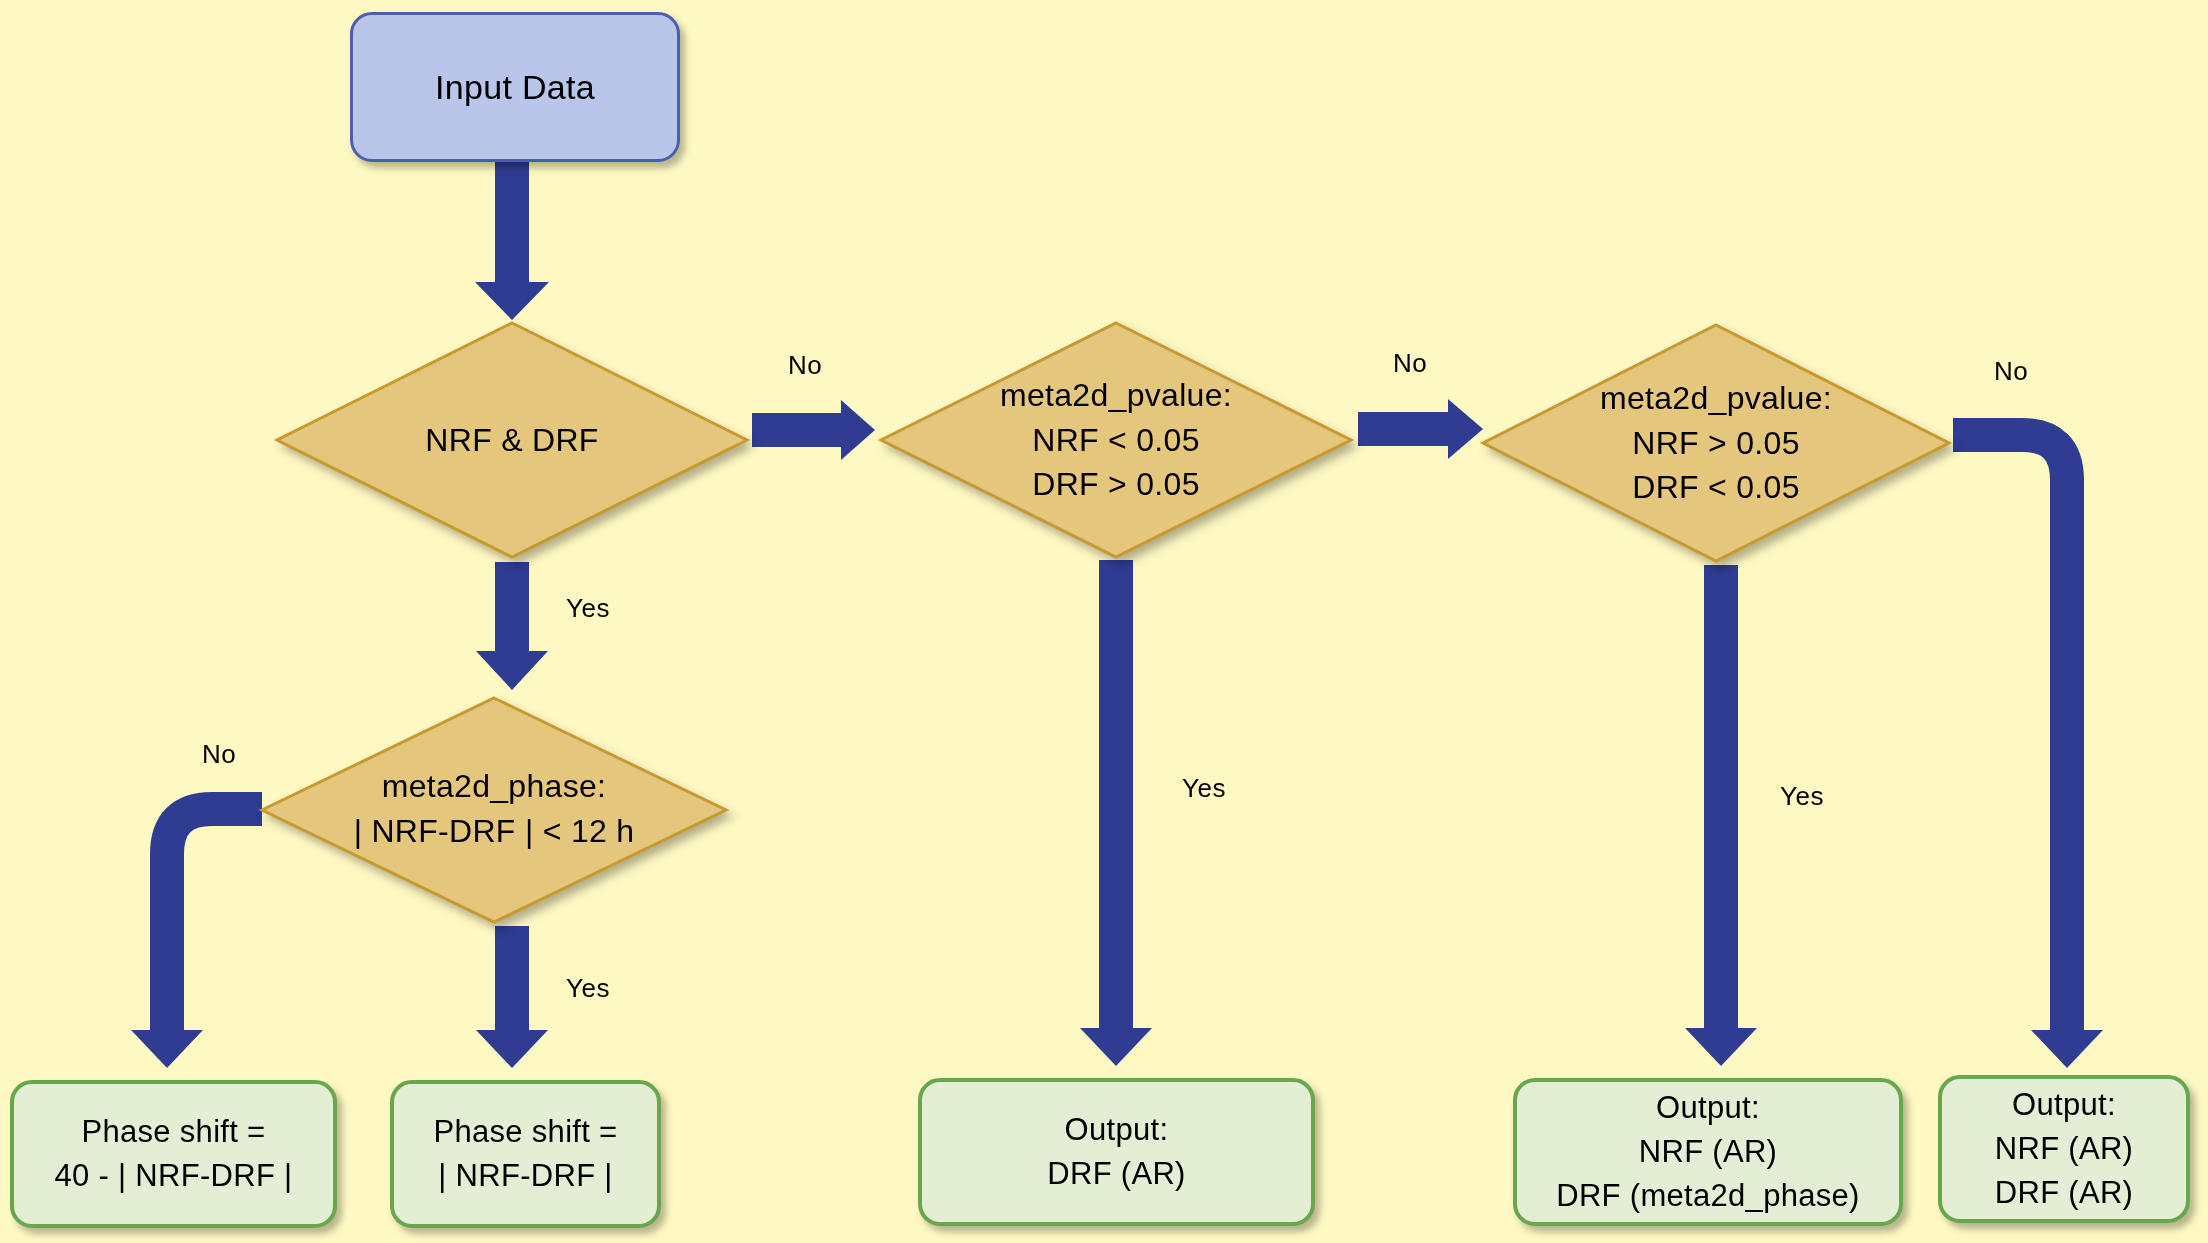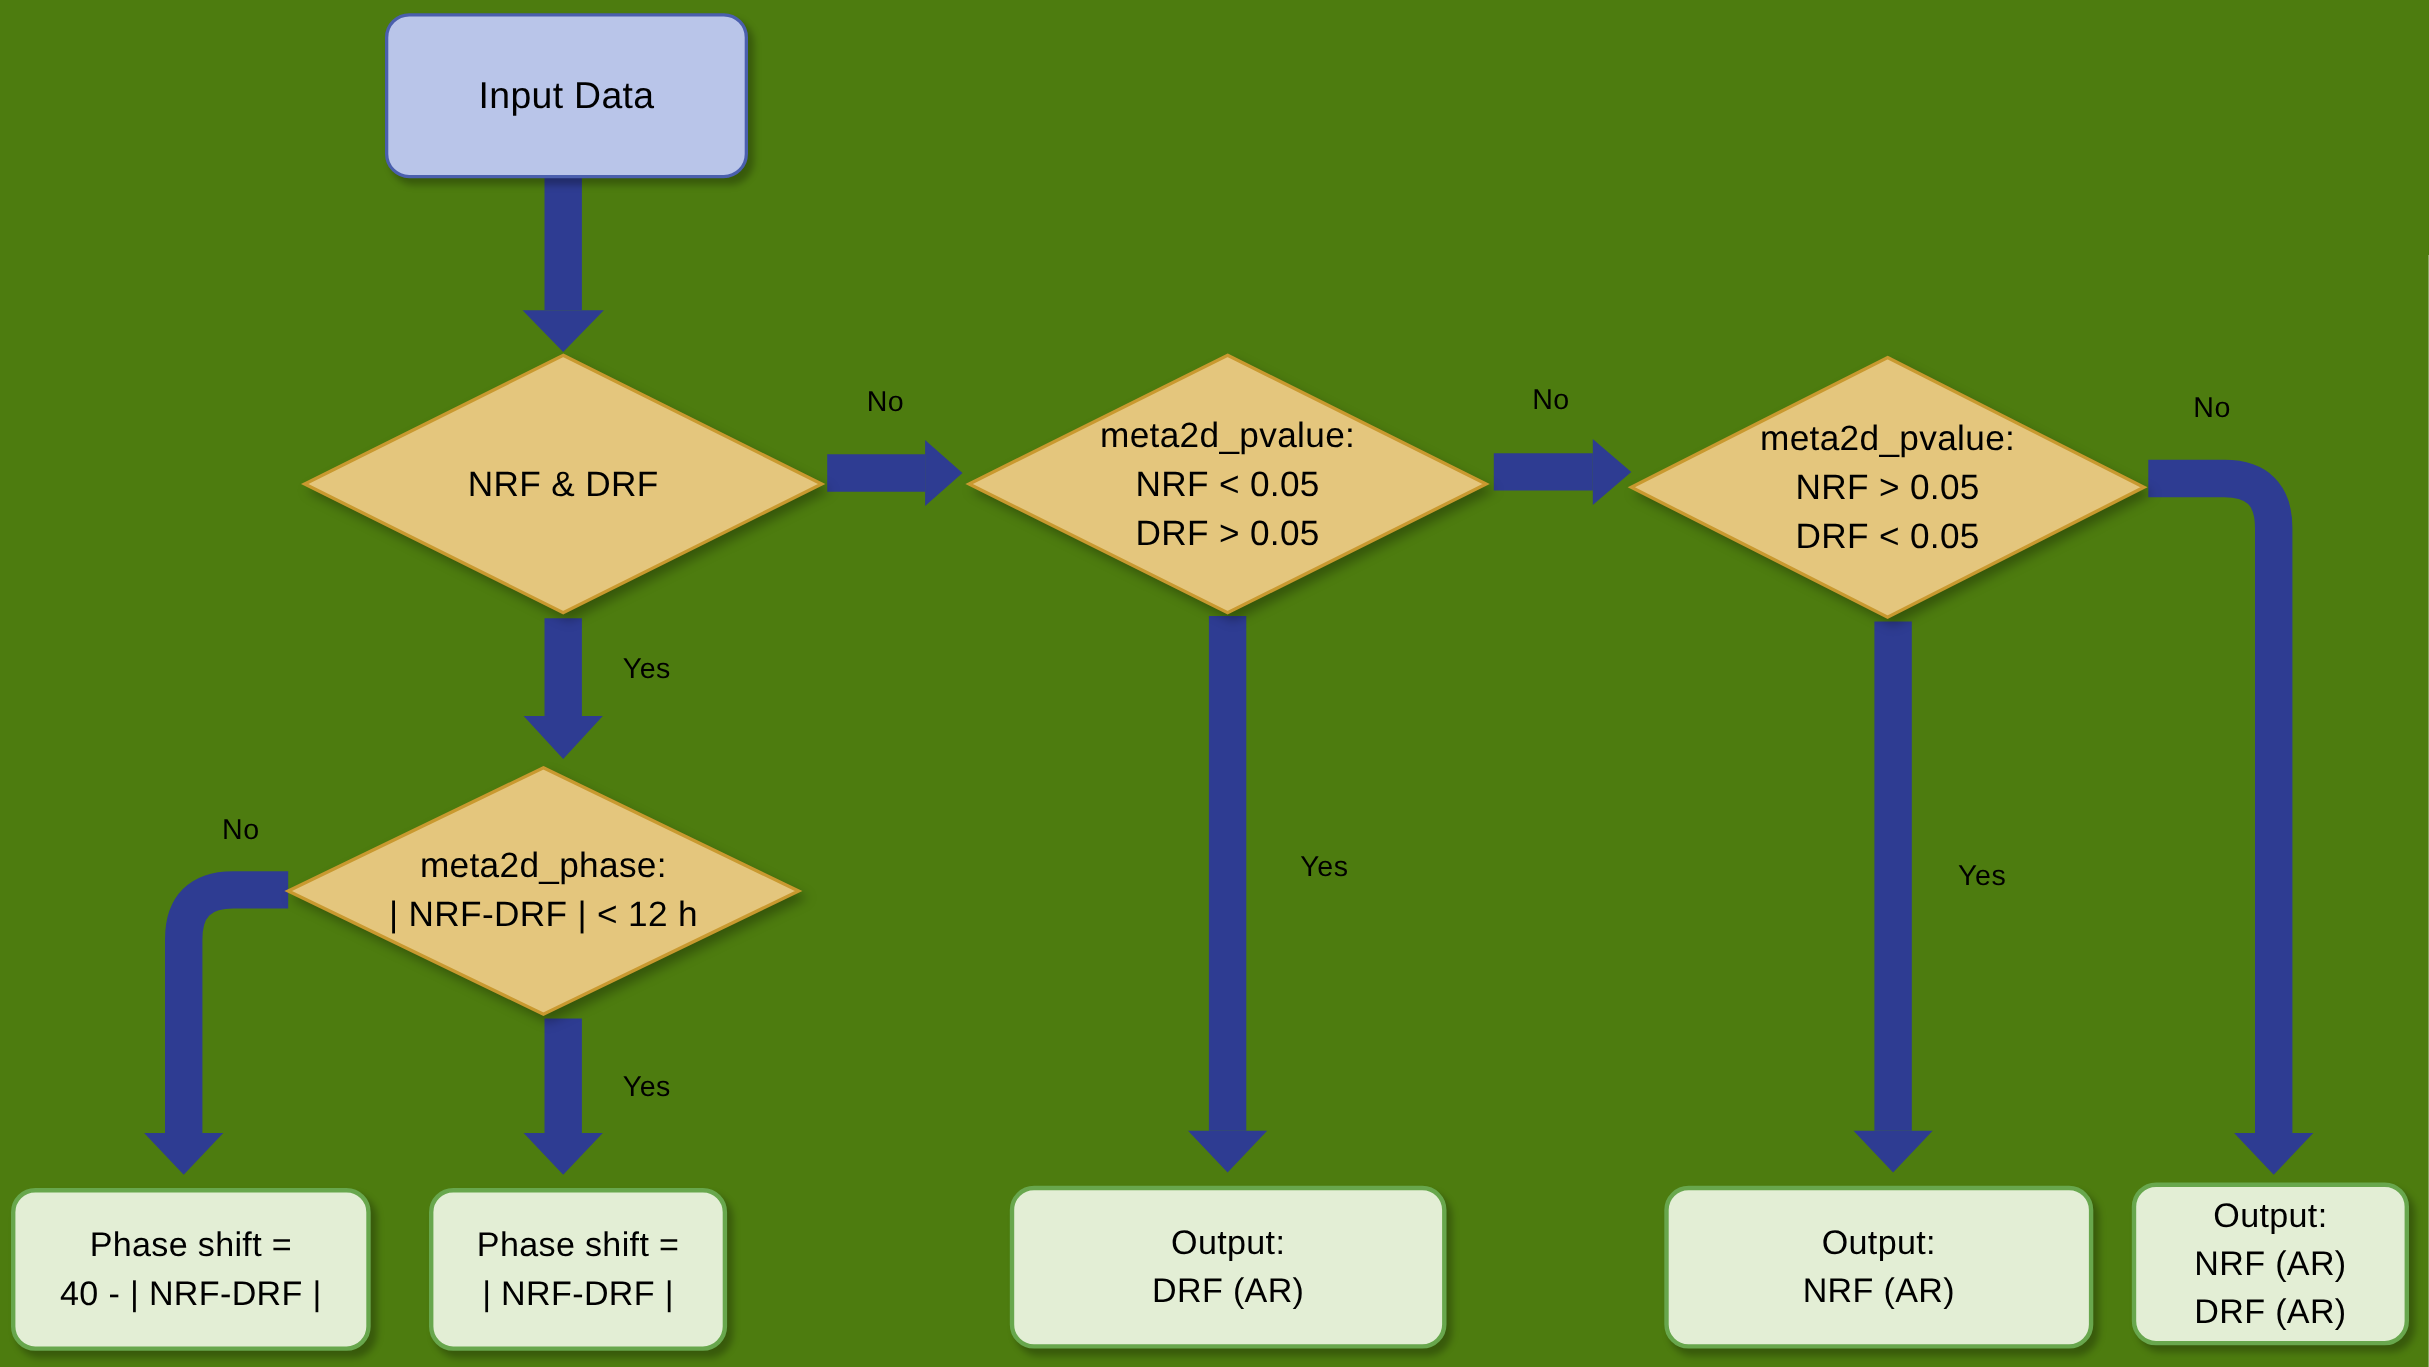--- a/index.html
+++ b/index.html
@@ -1,17 +1,17 @@
 <!DOCTYPE html>
 <html style="--arrow: #2e3c92; --diamondFill: #e4c67d; --diamondStroke: #c9992f; --inputFill: #b9c5e9; --inputStroke: #4a5fad; --outputFill: #e3eed5; --outputStroke: #68a74d;"><head>
 <meta charset="utf-8">
 <style>
   html,body{margin:0;padding:0;background:#ffffff;}
   #canvas{
-    position:relative;width:2208px;height:1243px;background:#4d7c0f;overflow:hidden;
+    position:relative;width:2208px;height:1243px;background:#fef9c3;overflow:hidden;
     font-family:"Liberation Sans", sans-serif;color:#000;
   }
   svg.layer{position:absolute;left:0;top:0;width:2208px;height:1243px;}
   .node{position:absolute;display:flex;flex-direction:column;align-items:center;justify-content:center;text-align:center;}
   .rnode{border-radius:22px;box-shadow:5px 6px 7px rgba(0,0,0,0.28);box-sizing:border-box;}
   .input-node{
     background:var(--inputFill);border:3px solid var(--inputStroke);
     font-size:34px;letter-spacing:0.3px;
   }
   .output-node{
@@ -100,20 +100,21 @@
     <div>Phase shift =</div>
     <div>| NRF-DRF |</div>
   </div>
   <div class="node rnode output-node" style="left:918px;top:1078px;width:397px;height:148px;">
     <div>Output:</div>
     <div>DRF (AR)</div>
   </div>
   <div class="node rnode output-node" style="left:1513px;top:1078px;width:390px;height:148px;">
     <div>Output:</div>
     <div>NRF (AR)</div>
+    <div>DRF (meta2d_phase)</div>
   </div>
   <div class="node rnode output-node" style="left:1938px;top:1075px;width:252px;height:148px;">
     <div>Output:</div>
     <div>NRF (AR)</div>
     <div>DRF (AR)</div>
   </div>
 
   <div class="elabel" style="left:805px;top:365px;">No</div>
   <div class="elabel" style="left:1410px;top:363px;">No</div>
   <div class="elabel" style="left:2011px;top:371px;">No</div>

